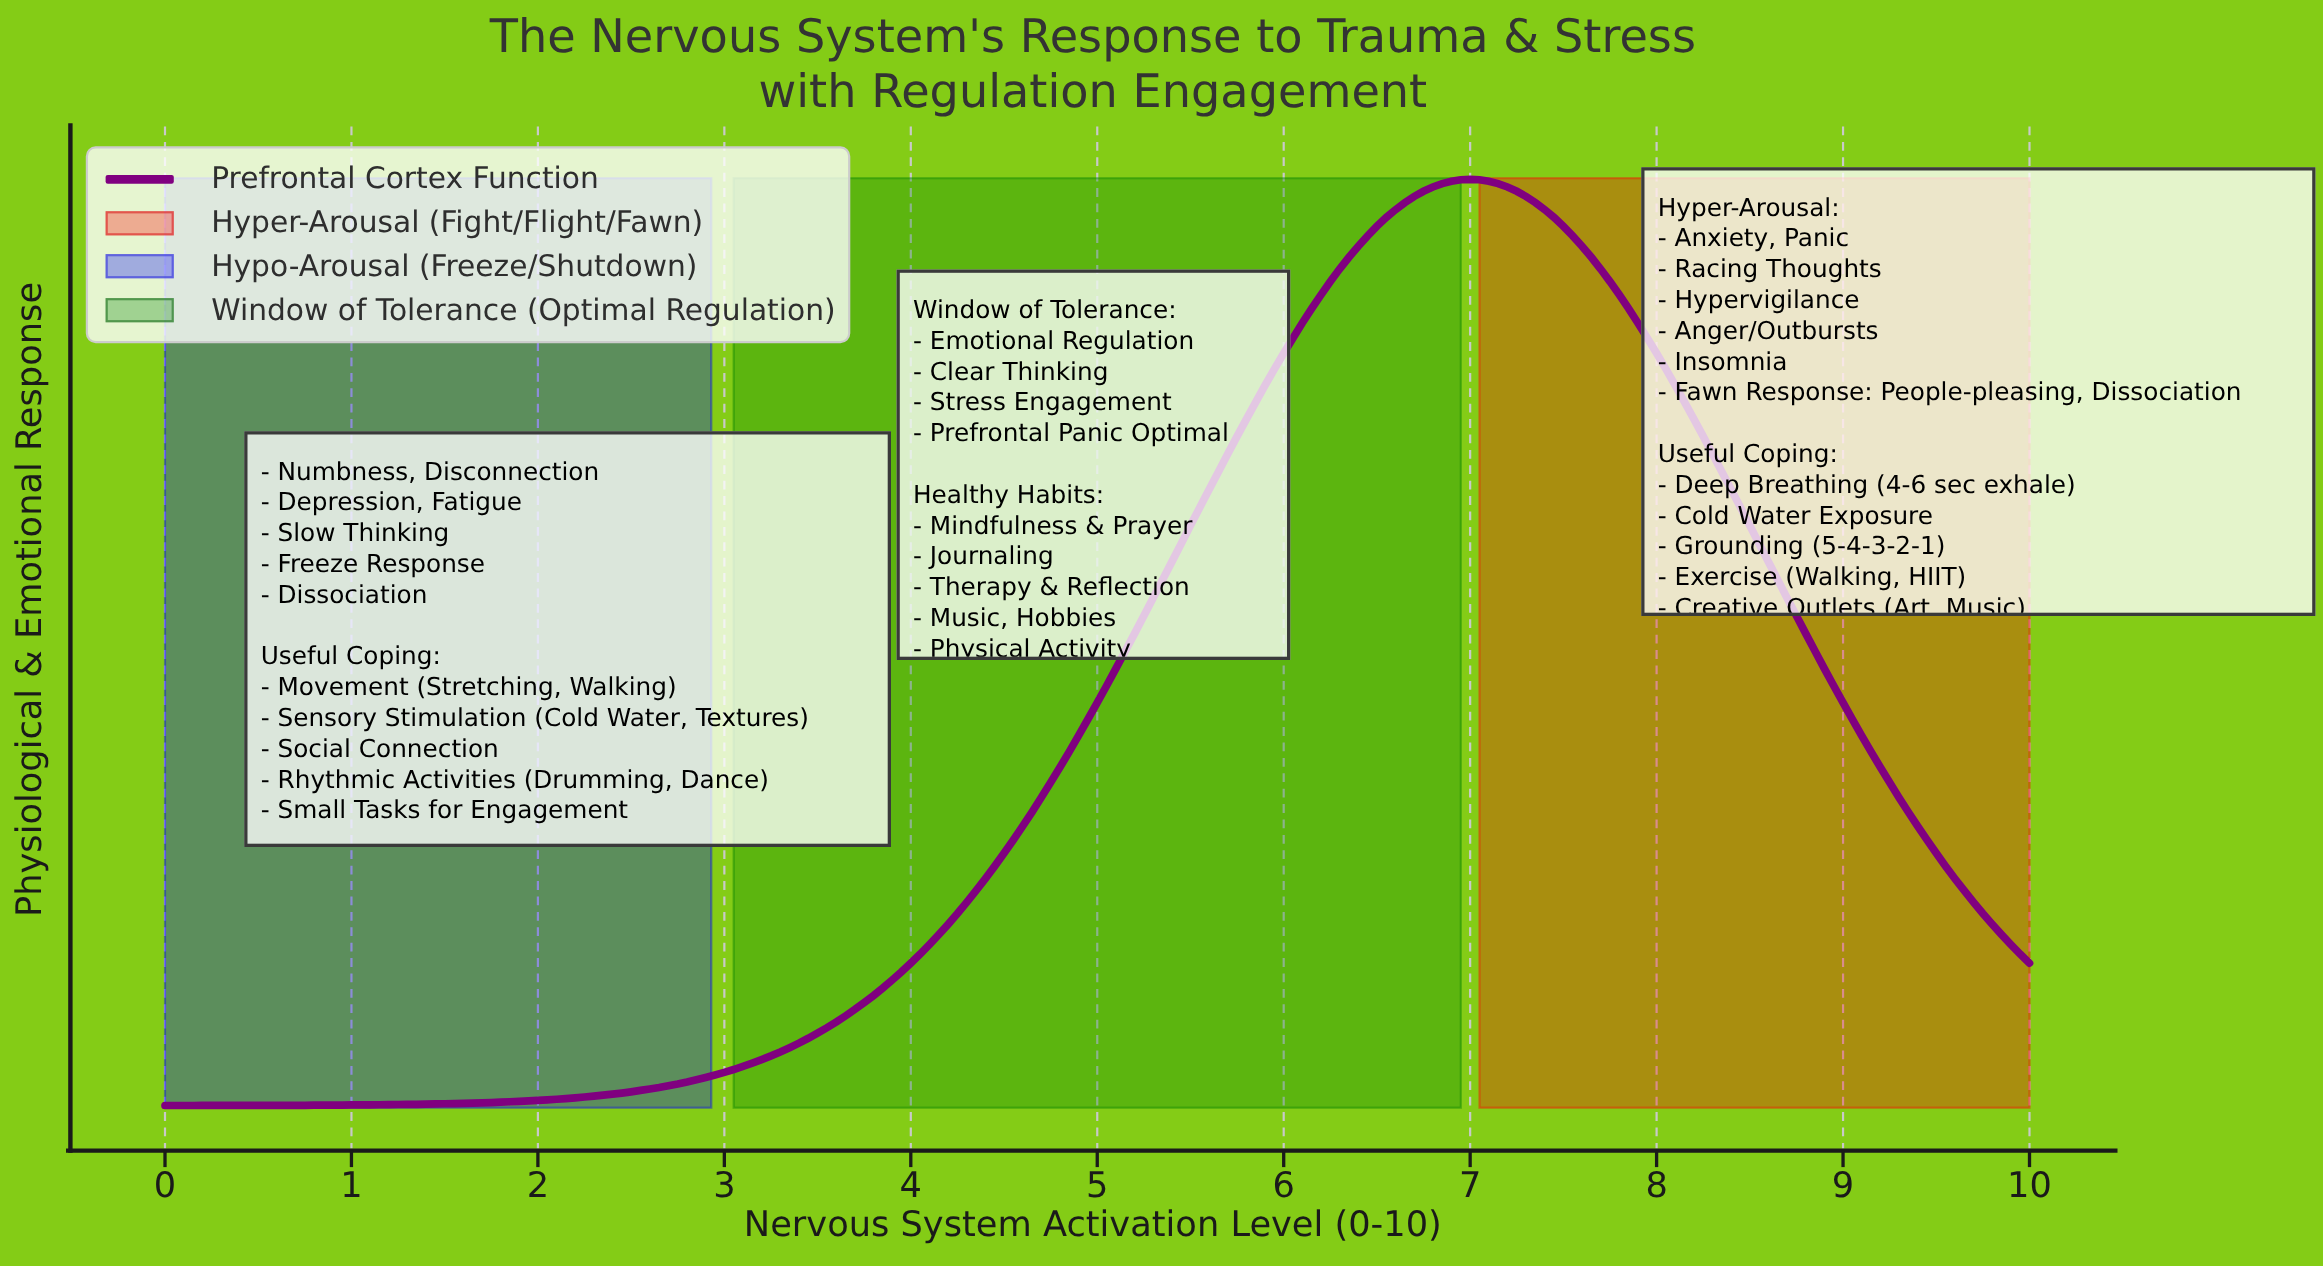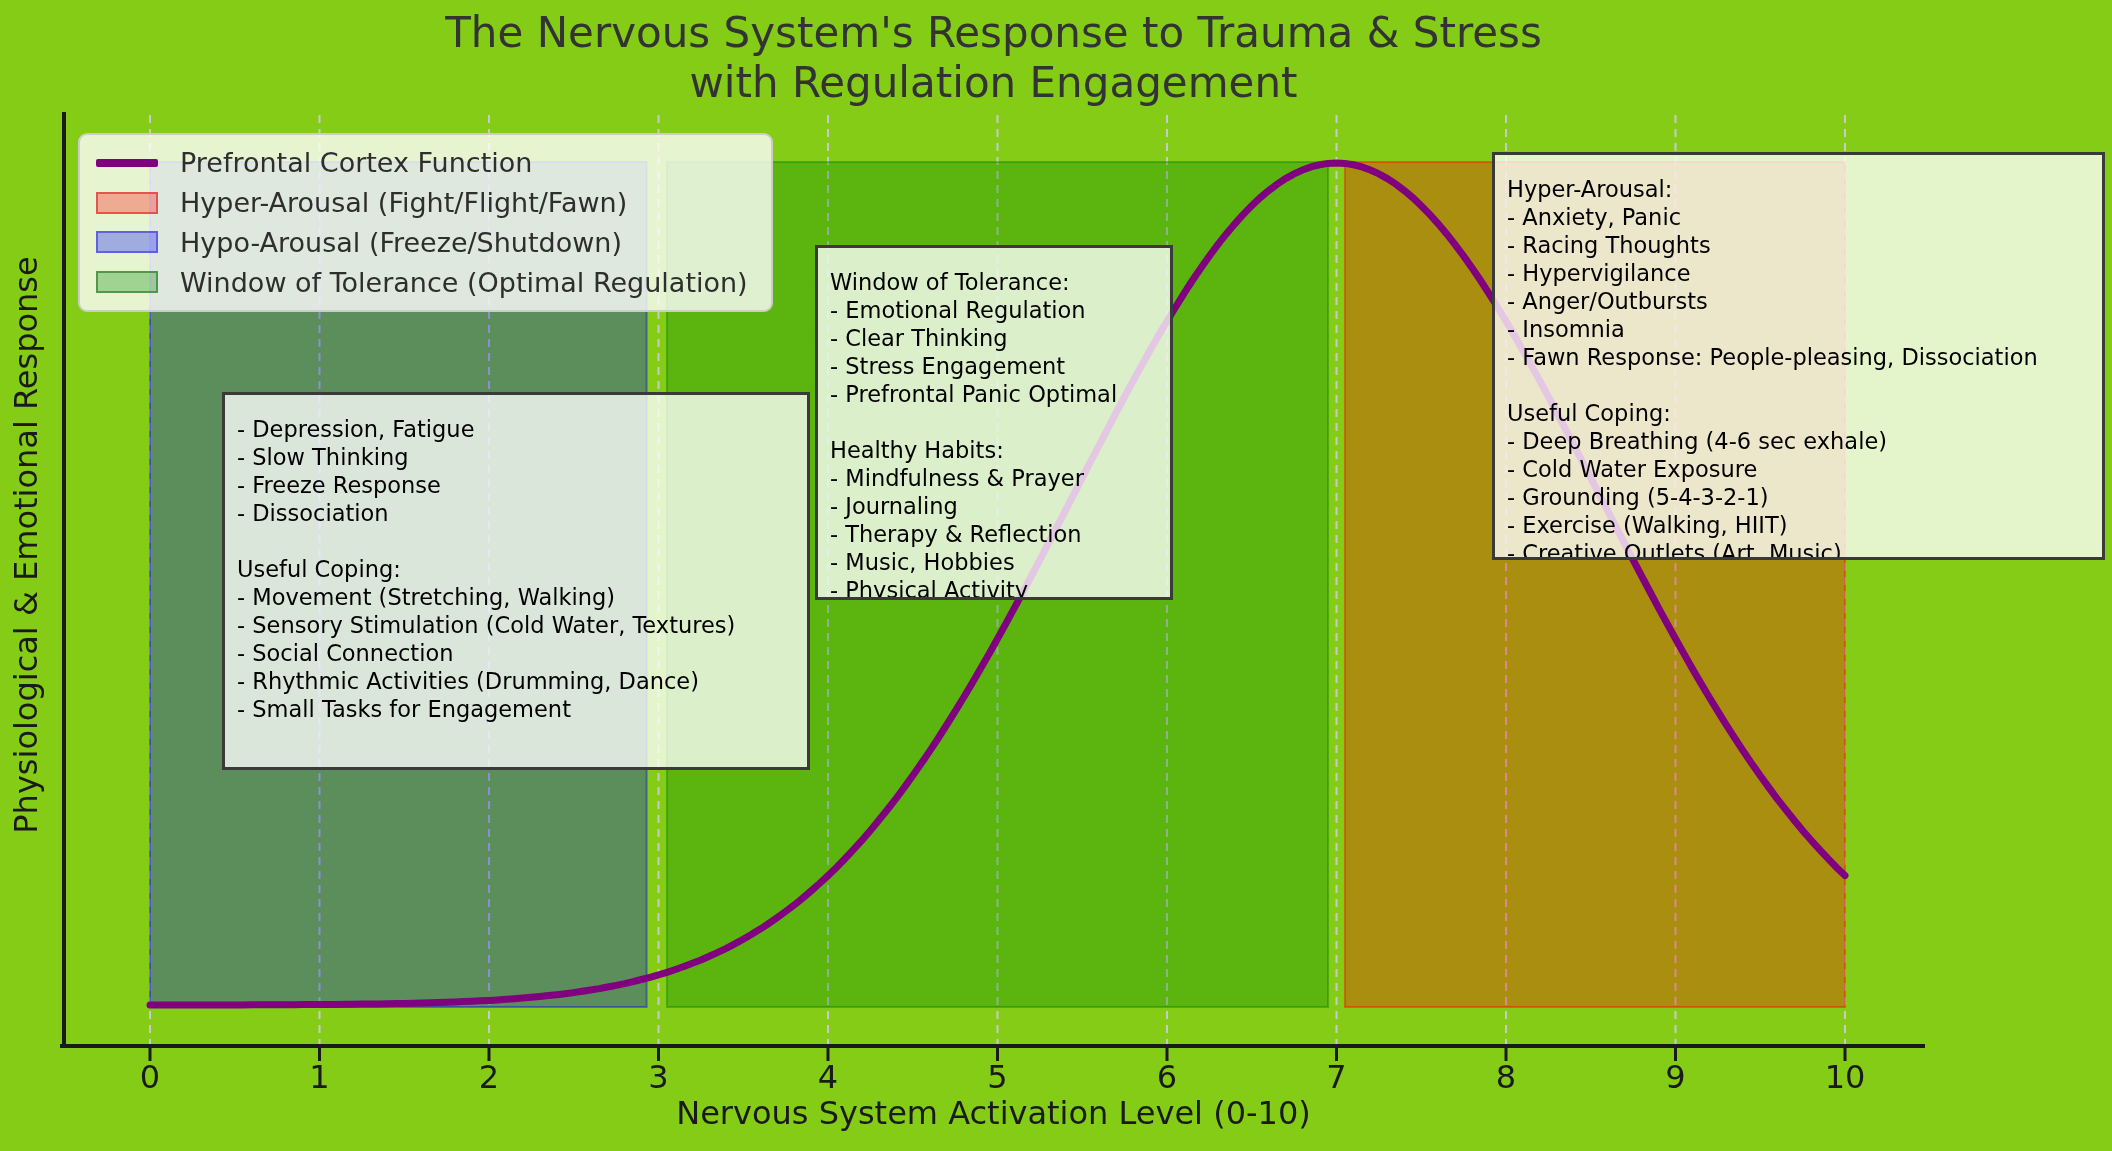--- a/index.html
+++ b/index.html
@@ -30,21 +30,21 @@
     font-size:32px;color:#1a1a1a;
   }
   .legend{
     position:absolute;left:78px;top:133px;width:695px;height:179px;
     background:rgba(255,255,255,0.8);
     border:2px solid #cccccc;border-radius:9px;
     box-sizing:border-box;
     display:flex;flex-direction:column;justify-content:space-around;
     padding:8px 0;
   }
-  .leg-row{display:flex;align-items:center;gap:22px;padding-left:16px;}
+  .leg-row{display:flex;align-items:center;gap:34px;padding-left:16px;}
   .leg-line{width:62px;height:8px;border-radius:2px;flex:none;}
   .leg-patch{width:62px;height:22px;box-sizing:border-box;border:2px solid;flex:none;}
   .leg-label{font-size:27px;color:#2e2e2e;white-space:nowrap;}
   .anno{
     position:absolute;
     background:rgba(255,255,255,0.78);
     border:3px solid #3a3a3a;
     box-sizing:border-box;
     padding:20px 12px;
     font-size:22.5px;line-height:28px;color:#000000;
@@ -125,20 +125,21 @@
         <span class="leg-patch" style="background: rgba(0, 0, 255, 0.3); border-color: rgba(60, 60, 220, 0.65);"></span>
         <span class="leg-label">Hypo-Arousal (Freeze/Shutdown)</span>
       </div>
       <div class="leg-row">
         <span class="leg-patch" style="background: rgba(0, 128, 0, 0.3); border-color: rgba(40, 120, 40, 0.65);"></span>
         <span class="leg-label">Window of Tolerance (Optimal Regulation)</span>
       </div>
     </div>
 
   <div class="anno box-hypo" id="box-hypo">
+      <div class="anno-line">- Numbness, Disconnection</div>
       <div class="anno-line">- Depression, Fatigue</div>
       <div class="anno-line">- Slow Thinking</div>
       <div class="anno-line">- Freeze Response</div>
       <div class="anno-line">- Dissociation</div>
       <div class="anno-line">&nbsp;</div>
       <div class="anno-line">Useful Coping:</div>
       <div class="anno-line">- Movement (Stretching, Walking)</div>
       <div class="anno-line">- Sensory Stimulation (Cold Water, Textures)</div>
       <div class="anno-line">- Social Connection</div>
       <div class="anno-line">- Rhythmic Activities (Drumming, Dance)</div>

